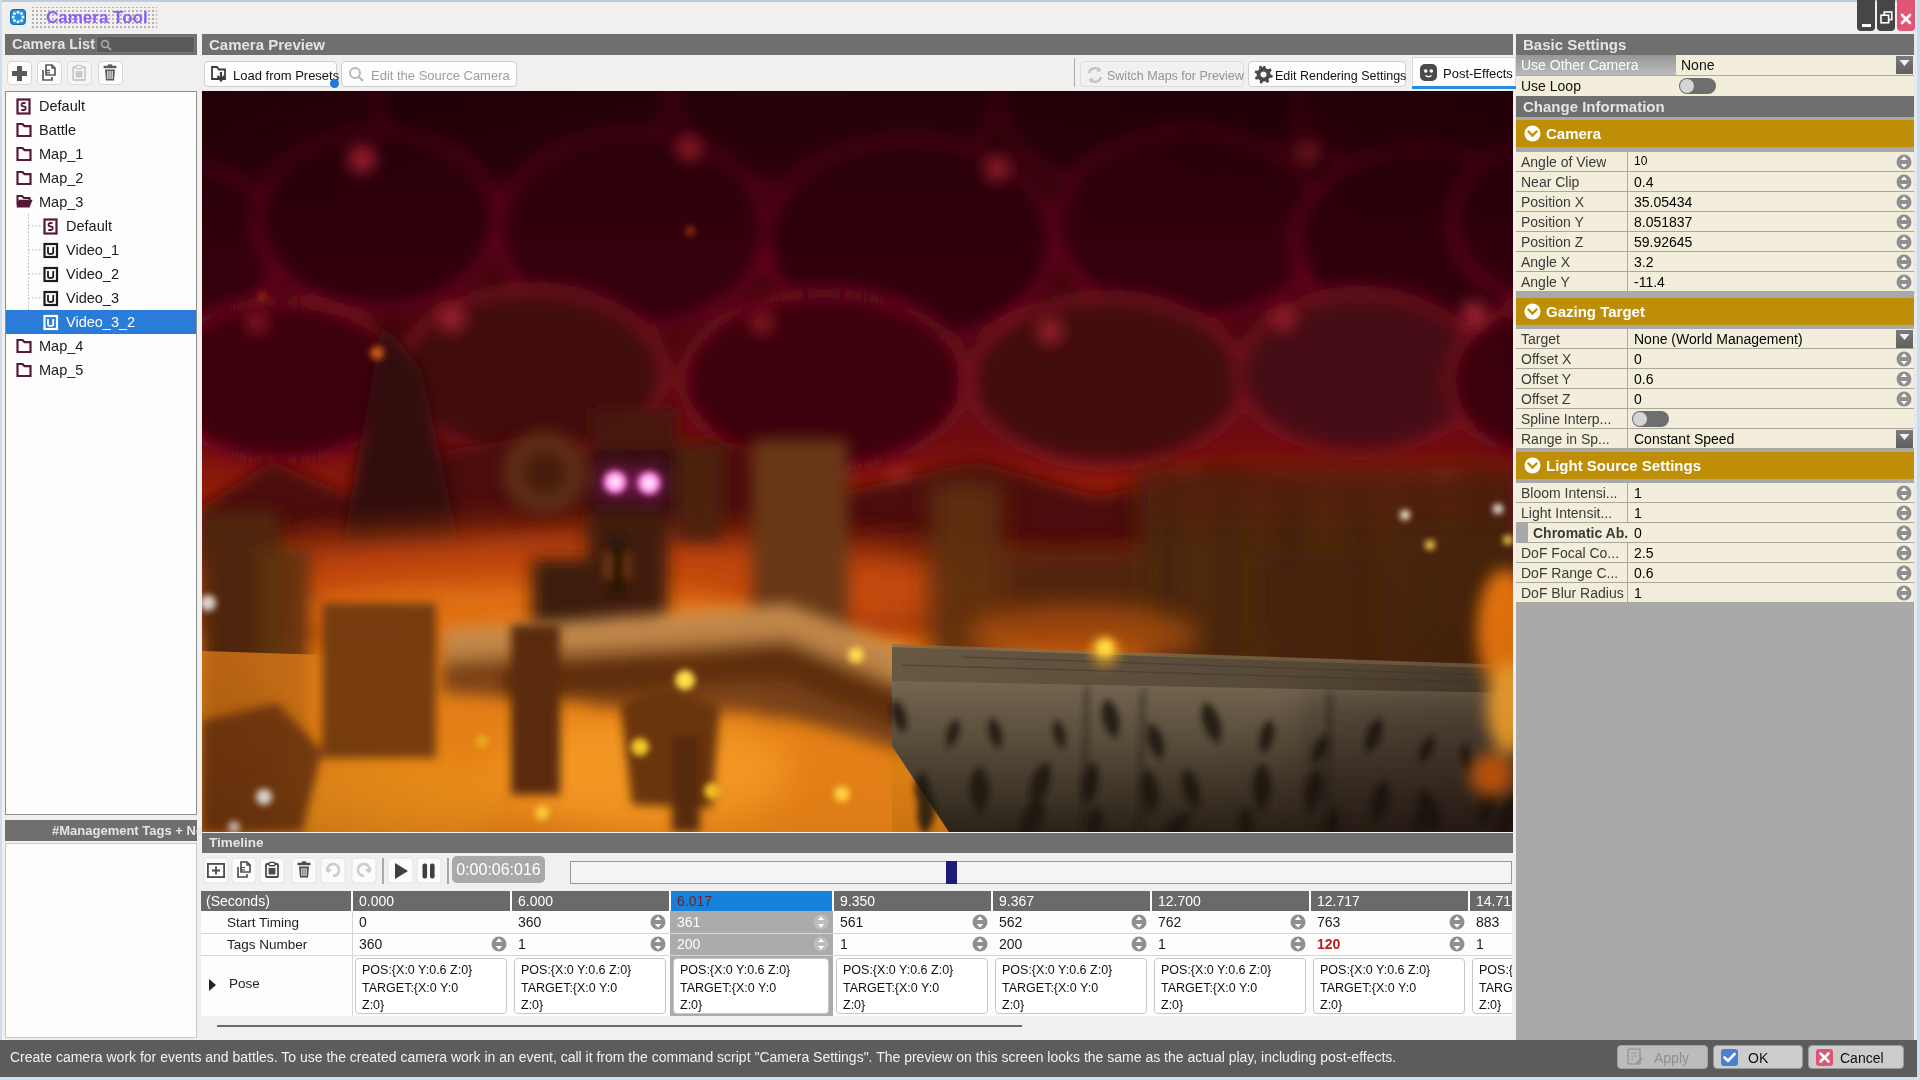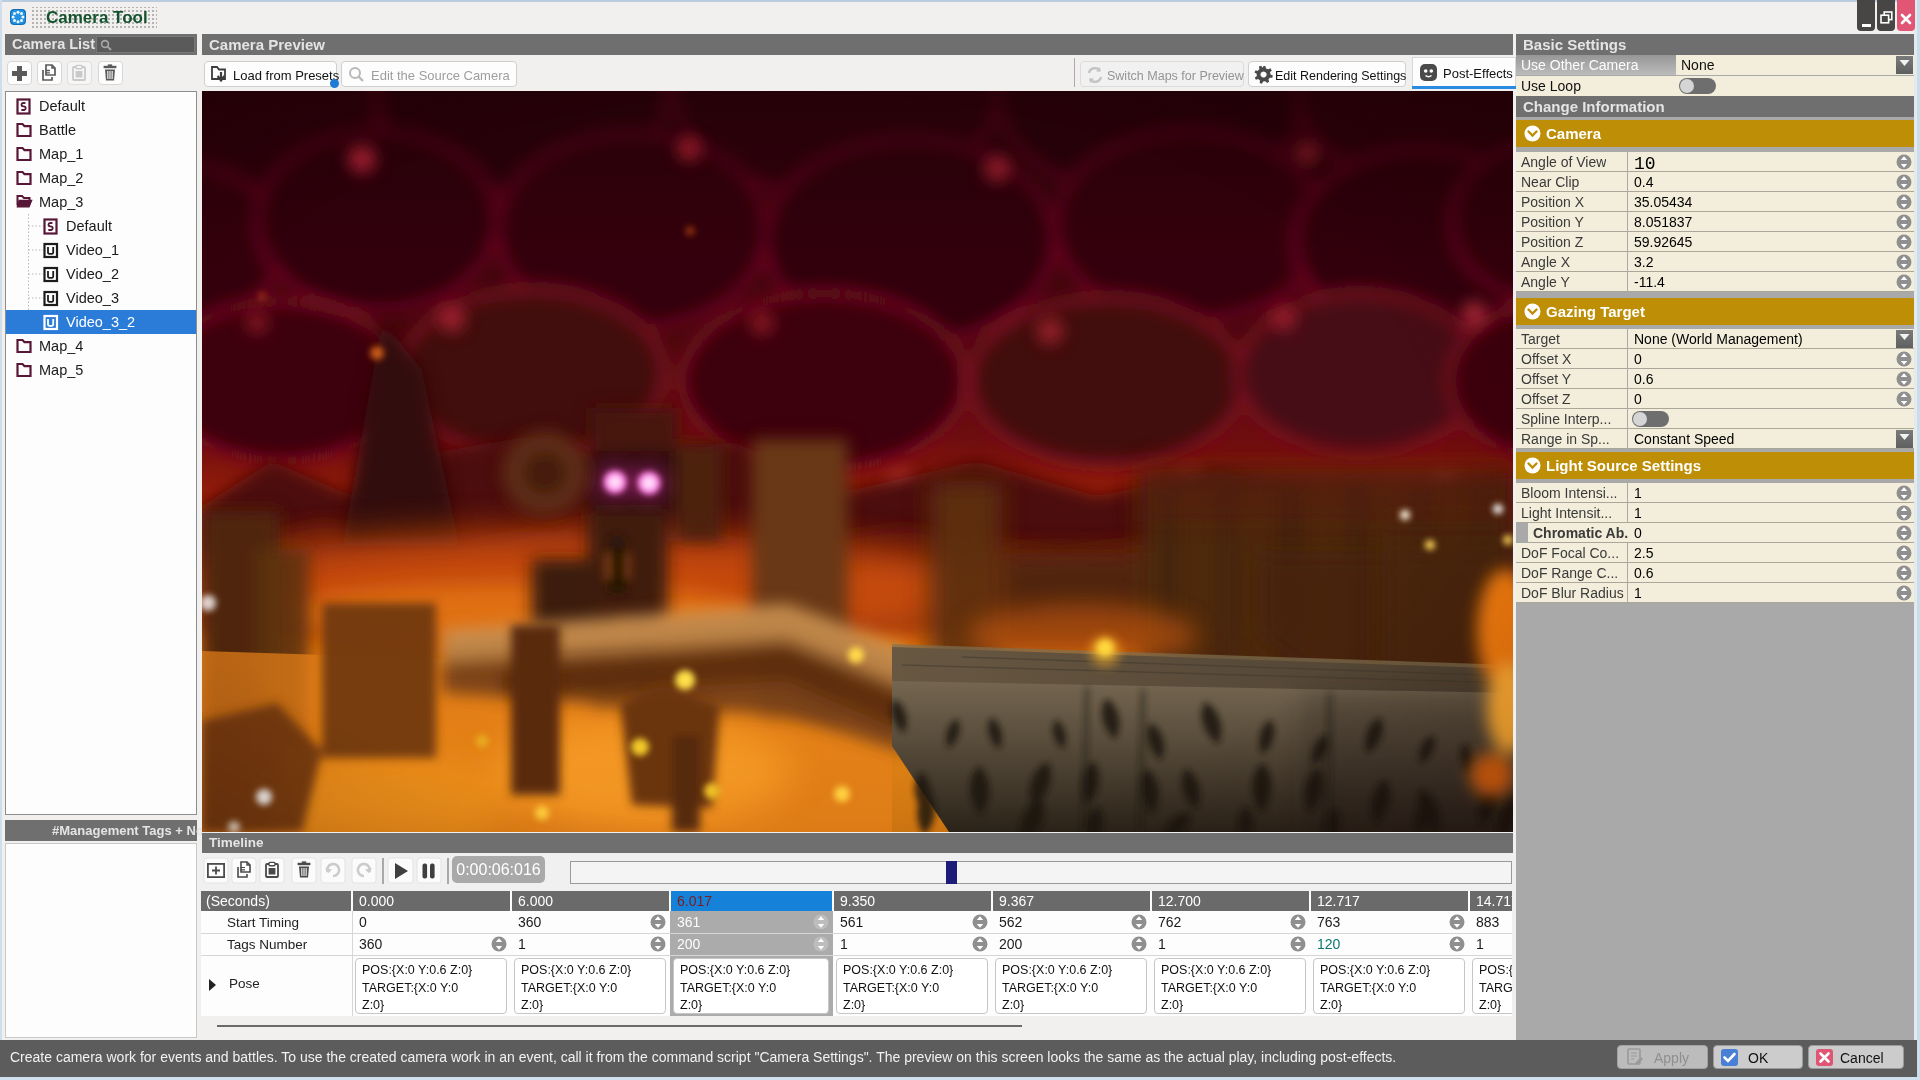--- a/index.html
+++ b/index.html
@@ -37,21 +37,21 @@
 <circle cx="8" cy="12.8" r="1.5"></circle>
         <circle cx="4.5" cy="11.4" r="1.5"></circle>
 <circle cx="3.1" cy="8" r="1.5"></circle>
         <circle cx="4.5" cy="4.6" r="1.5"></circle>
 </g>
 </svg>
 </div>
 <div class="abs" style="left:30px;top:7px;width:127px;height:23px;
  background-image:radial-gradient(circle, #b3b3b3 0.9px, rgba(0,0,0,0) 1.1px);
  background-size:4px 4px;background-position:1px 2px;"></div>
-<div class="abs" style="left:46px;top:8px;width:120px;height:20px;font-size:17px;font-weight:bold;color:#14532d;letter-spacing:0px;">Camera&nbsp;Tool</div>
+<div class="abs" style="left:46px;top:8px;width:120px;height:20px;font-size:17px;font-weight:bold;color:#8b5cf6;letter-spacing:0px;">Camera&nbsp;Tool</div>
 
 <div class="abs" style="left:1857px;top:0;width:18px;height:31px;background:#474645;border-radius:0 0 4px 4px;">
   <div class="abs" style="left:5px;top:24px;width:9px;height:3px;background:#fff;"></div>
 </div>
 <div class="abs" style="left:1877px;top:0;width:18px;height:31px;background:#474645;border-radius:0 0 4px 4px;">
   <svg class="abs" style="left:3px;top:11px;" width="13" height="13" viewBox="0 0 13 13">
     <rect x="4.2" y="1" width="7.6" height="7.6" fill="none" stroke="#fff" stroke-width="1.6"></rect>
     <rect x="1" y="4.2" width="7.6" height="7.6" fill="#474645" stroke="#fff" stroke-width="1.6"></rect>
   </svg>
 </div>
@@ -560,21 +560,21 @@
   <div class="abs" style="left:1116px;top:23px;color:#1a1a1a;">763</div>
   <div class="abs" style="left:1275px;top:23px;color:#1a1a1a;">883</div>
 
   <div class="abs" style="left:26px;top:46px;color:#222;font-size:13.5px;">Tags Number</div>
   <div class="abs" style="left:158px;top:45px;color:#1a1a1a;">360</div>
   <div class="abs" style="left:317px;top:45px;color:#1a1a1a;">1</div>
   <div class="abs" style="left:476px;top:45px;color:#fdfdfd;">200</div>
   <div class="abs" style="left:639px;top:45px;color:#1a1a1a;">1</div>
   <div class="abs" style="left:798px;top:45px;color:#1a1a1a;">200</div>
   <div class="abs" style="left:957px;top:45px;color:#1a1a1a;">1</div>
-  <div class="abs" style="left:1116px;top:45px;color:#0f766e;">120</div>
+  <div class="abs" style="left:1116px;top:45px;color:#b91c1c;font-weight:bold;">120</div>
   <div class="abs" style="left:1275px;top:45px;color:#1a1a1a;">1</div>
 
   <svg class="abs" style="left:0;top:64px;" width="20" height="61">
       <path d="M8 24 L8 36 L15 30 Z" fill="#222"></path>
     </svg>
   <div class="abs" style="left:28px;top:85px;color:#222;font-size:13.5px;">Pose</div>
   <div class="pbox" style="left:154px;">POS:{X:0 Y:0.6 Z:0}<br>TARGET:{X:0 Y:0<br>Z:0}</div>
   <div class="pbox" style="left:313px;">POS:{X:0 Y:0.6 Z:0}<br>TARGET:{X:0 Y:0<br>Z:0}</div>
   <div class="pbox" style="left:472px;width:156px;">POS:{X:0 Y:0.6 Z:0}<br>TARGET:{X:0 Y:0<br>Z:0}</div>
   <div class="pbox" style="left:635px;">POS:{X:0 Y:0.6 Z:0}<br>TARGET:{X:0 Y:0<br>Z:0}</div>
@@ -636,21 +636,21 @@
   <svg width="17" height="17" style="position:absolute;left:8px;top:5px;">
       <circle cx="8.5" cy="8.5" r="8" fill="#fff"></circle>
       <path d="M4.5 6.5 L8.5 10.5 L12.5 6.5" fill="none" stroke="#bd8e06" stroke-width="2.4" stroke-linecap="round"></path>
     </svg>
   <span style="display:inline-block;padding:5px 0 0 30px;">Camera</span>
 </div>
 <div class="abs beige prow" style="left:1516px;top:152px;width:111px;">
     <div class="plabel">Angle of View</div>
   </div>
 <div class="abs beige prow" style="left:1628px;top:152px;width:286px;">
-    <div class="abs" style="left:6px;top:2px;font-size:18px;font-family:Liberation Mono, monospace;">10</div>
+    <div class="abs" style="left:6px;top:2px;font-size:12px;">10</div>
   </div>
 <div class="abs beige prow" style="left:1516px;top:172px;width:111px;">
     <div class="plabel">Near Clip</div>
   </div>
 <div class="abs beige prow" style="left:1628px;top:172px;width:286px;">
     <div class="abs" style="left:6px;top:2px;font-size:14px;">0.4</div>
   </div>
 <div class="abs beige prow" style="left:1516px;top:192px;width:111px;">
     <div class="plabel">Position X</div>
   </div>

